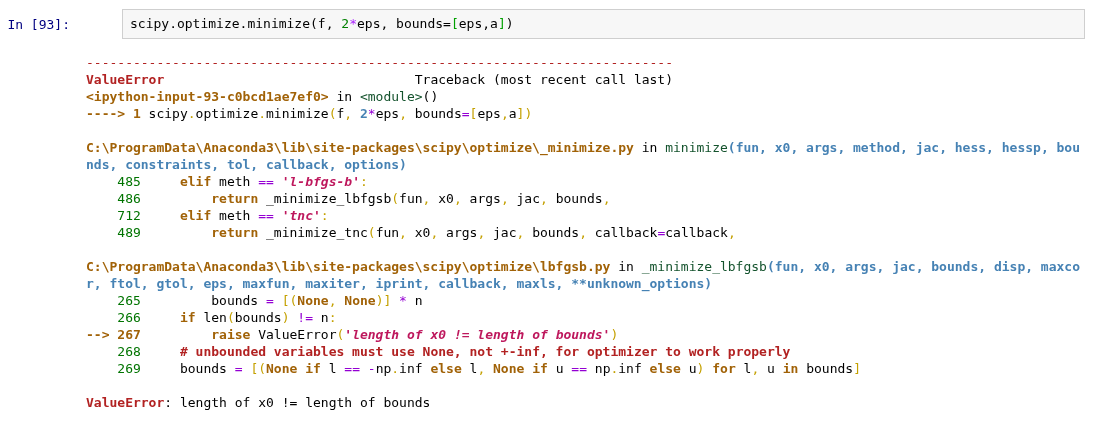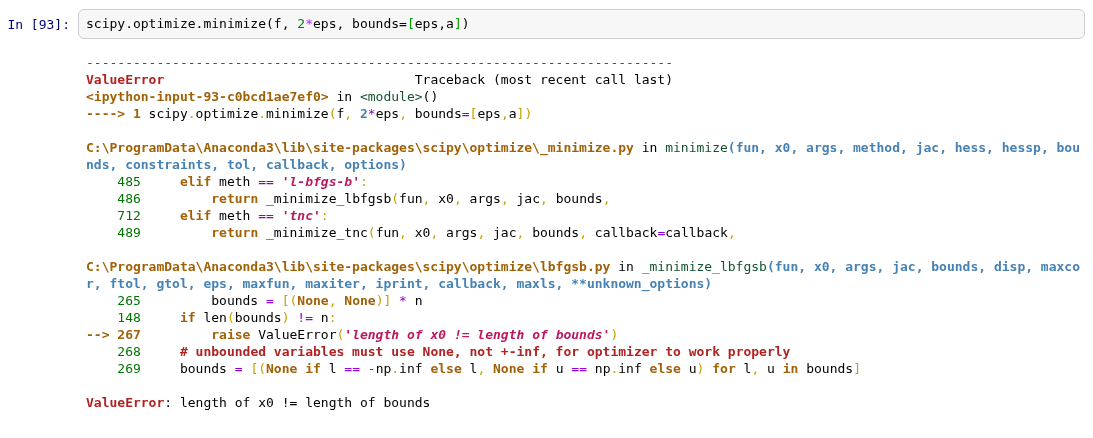--- a/index.html
+++ b/index.html
@@ -1,20 +1,20 @@
 <!DOCTYPE html>
 <html><head>
 <meta charset="utf-8">
 <style>
   html,body{margin:0;padding:0;background:#ffffff;}
   body{width:1093px;height:438px;overflow:hidden;font-family:"DejaVu Sans Mono","Liberation Mono",monospace;}
-  .cell{display:flex;align-items:flex-start;padding-top:9px;}
+  .cell{display:flex;align-items:flex-start;padding-top:9px;gap:44px;}
   .prompt{width:78px;flex:0 0 78px;text-align:right;padding-right:8px;box-sizing:border-box;
           color:#000080;font-size:13px;line-height:18px;padding-top:7px;}
-  .input-area{flex:1;margin-right:8px;border:1px solid #cfcfcf;background:#f7f7f7;border-radius:6px;
+  .input-area{flex:1;margin-right:8px;border:1px solid #cfcfcf;background:#f7f7f7;border-radius:0;
               padding:5px 7px;min-height:18px;}
   .code,.line{font-family:"DejaVu Sans Mono","Liberation Mono",monospace;font-size:13px;line-height:17px;white-space:pre;}
   .code{line-height:18px;}
   .output{margin-left:86px;margin-top:15px;margin-right:8px;}
   
   .k{color:#000000;}
   .r{color:#b22222;}
   .rb{color:#b22222;font-weight:bold;}
   .g{color:#007400;}
   .gb{color:#a16207;font-weight:bold;}
@@ -48,19 +48,19 @@
     <div class="line"><span class="gb">C:\ProgramData\Anaconda3\lib\site-packages\scipy\optimize\_minimize.py</span><span class="k"> in </span><span class="cy">minimize</span><span class="ab">(fun, x0, args, method, jac, hess, hessp, bou</span></div>
     <div class="line"><span class="ab">nds, constraints, tol, callback, options)</span></div>
     <div class="line"><span class="g">    485 </span><span class="k">    </span><span class="gb">elif</span><span class="k"> meth </span><span class="p">==</span><span class="k"> </span><span class="sb">'l-bfgs-b'</span><span class="y">:</span></div>
     <div class="line"><span class="g">    486 </span><span class="k">        </span><span class="gb">return</span><span class="k"> _minimize_lbfgsb</span><span class="y">(</span><span class="k">fun</span><span class="y">,</span><span class="k"> x0</span><span class="y">,</span><span class="k"> args</span><span class="y">,</span><span class="k"> jac</span><span class="y">,</span><span class="k"> bounds</span><span class="y">,</span></div>
     <div class="line"><span class="g">    712 </span><span class="k">    </span><span class="gb">elif</span><span class="k"> meth </span><span class="p">==</span><span class="k"> </span><span class="sb">'tnc'</span><span class="y">:</span></div>
     <div class="line"><span class="g">    489 </span><span class="k">        </span><span class="gb">return</span><span class="k"> _minimize_tnc</span><span class="y">(</span><span class="k">fun</span><span class="y">,</span><span class="k"> x0</span><span class="y">,</span><span class="k"> args</span><span class="y">,</span><span class="k"> jac</span><span class="y">,</span><span class="k"> bounds</span><span class="y">,</span><span class="k"> callback</span><span class="p">=</span><span class="k">callback</span><span class="y">,</span></div>
     <div class="line">&nbsp;</div>
     <div class="line"><span class="gb">C:\ProgramData\Anaconda3\lib\site-packages\scipy\optimize\lbfgsb.py</span><span class="k"> in </span><span class="cy">_minimize_lbfgsb</span><span class="ab">(fun, x0, args, jac, bounds, disp, maxco</span></div>
     <div class="line"><span class="ab">r, ftol, gtol, eps, maxfun, maxiter, iprint, callback, maxls, **unknown_options)</span></div>
     <div class="line"><span class="g">    265 </span><span class="k">        bounds </span><span class="p">=</span><span class="k"> </span><span class="y">[(</span><span class="gb">None</span><span class="y">,</span><span class="k"> </span><span class="gb">None</span><span class="y">)]</span><span class="k"> </span><span class="p">*</span><span class="k"> n</span></div>
-    <div class="line"><span class="g">    148 </span><span class="k">    </span><span class="gb">if</span><span class="k"> len</span><span class="y">(</span><span class="k">bounds</span><span class="y">)</span><span class="k"> </span><span class="p">!=</span><span class="k"> n</span><span class="y">:</span></div>
+    <div class="line"><span class="g">    266 </span><span class="k">    </span><span class="gb">if</span><span class="k"> len</span><span class="y">(</span><span class="k">bounds</span><span class="y">)</span><span class="k"> </span><span class="p">!=</span><span class="k"> n</span><span class="y">:</span></div>
     <div class="line"><span class="gb">--&gt; 267 </span><span class="k">        </span><span class="gb">raise</span><span class="k"> ValueError</span><span class="y">(</span><span class="sb">'length of x0 != length of bounds'</span><span class="y">)</span></div>
     <div class="line"><span class="g">    268 </span><span class="k">    </span><span class="rb"># unbounded variables must use None, not +-inf, for optimizer to work properly</span></div>
     <div class="line"><span class="g">    269 </span><span class="k">    bounds </span><span class="p">=</span><span class="k"> </span><span class="y">[(</span><span class="gb">None</span><span class="k"> </span><span class="gb">if</span><span class="k"> l </span><span class="p">==</span><span class="k"> </span><span class="p">-</span><span class="k">np</span><span class="y">.</span><span class="k">inf </span><span class="gb">else</span><span class="k"> l</span><span class="y">,</span><span class="k"> </span><span class="gb">None</span><span class="k"> </span><span class="gb">if</span><span class="k"> u </span><span class="p">==</span><span class="k"> np</span><span class="y">.</span><span class="k">inf </span><span class="gb">else</span><span class="k"> u</span><span class="y">)</span><span class="k"> </span><span class="gb">for</span><span class="k"> l</span><span class="y">,</span><span class="k"> u </span><span class="gb">in</span><span class="k"> bounds</span><span class="y">]</span></div>
     <div class="line">&nbsp;</div>
     <div class="line"><span class="rb">ValueError</span><span class="k">: length of x0 != length of bounds</span></div>
   </div>
 
 </body></html>

